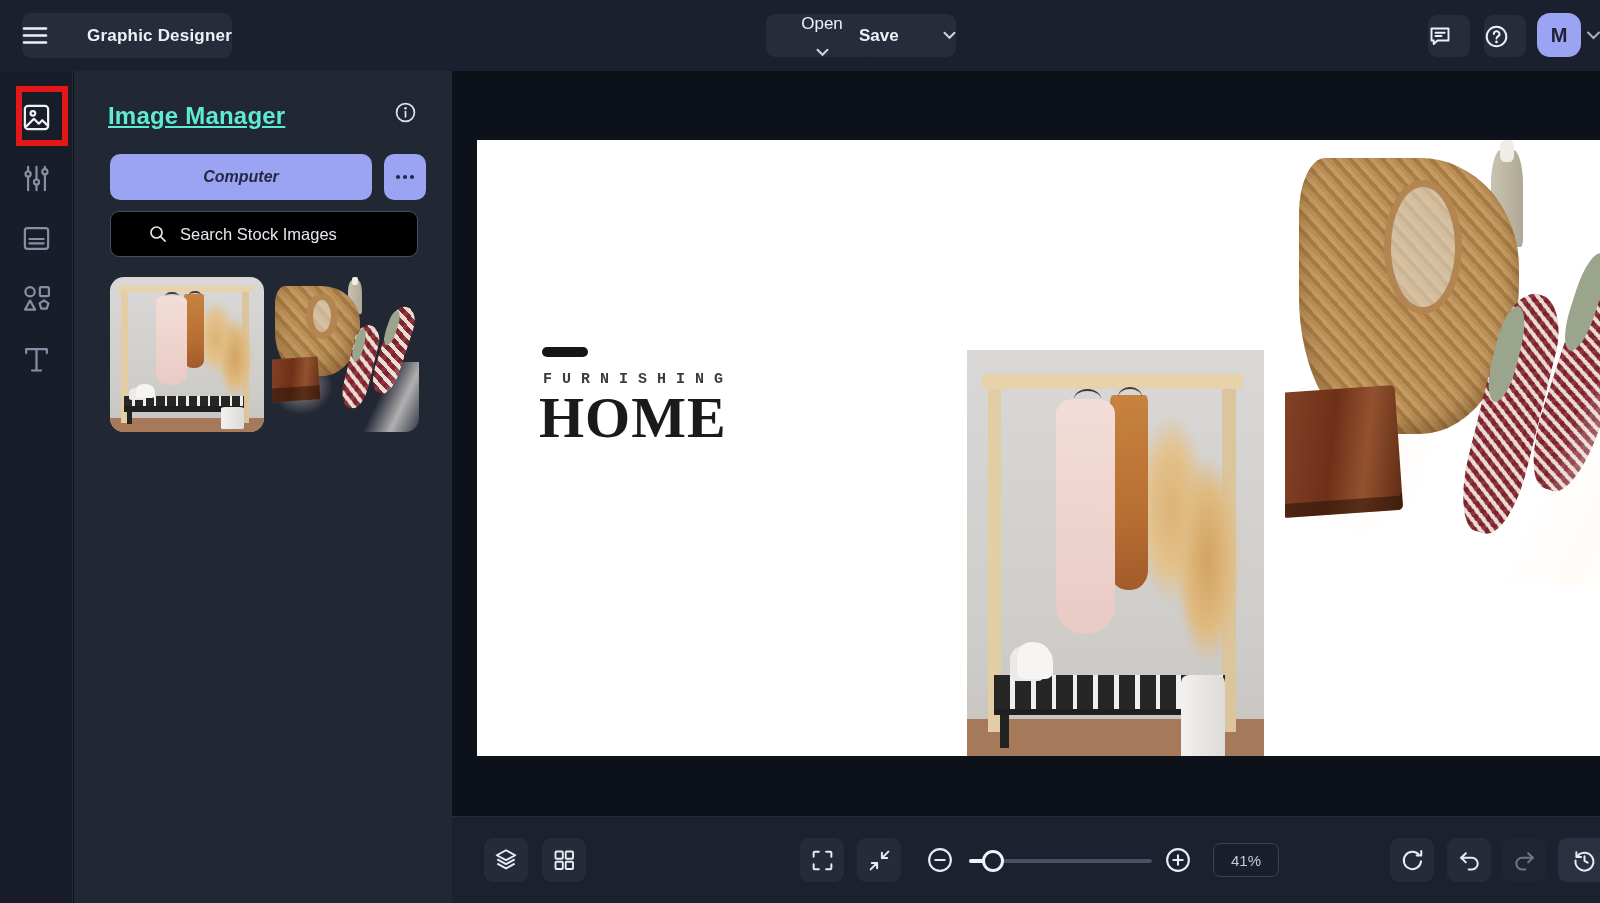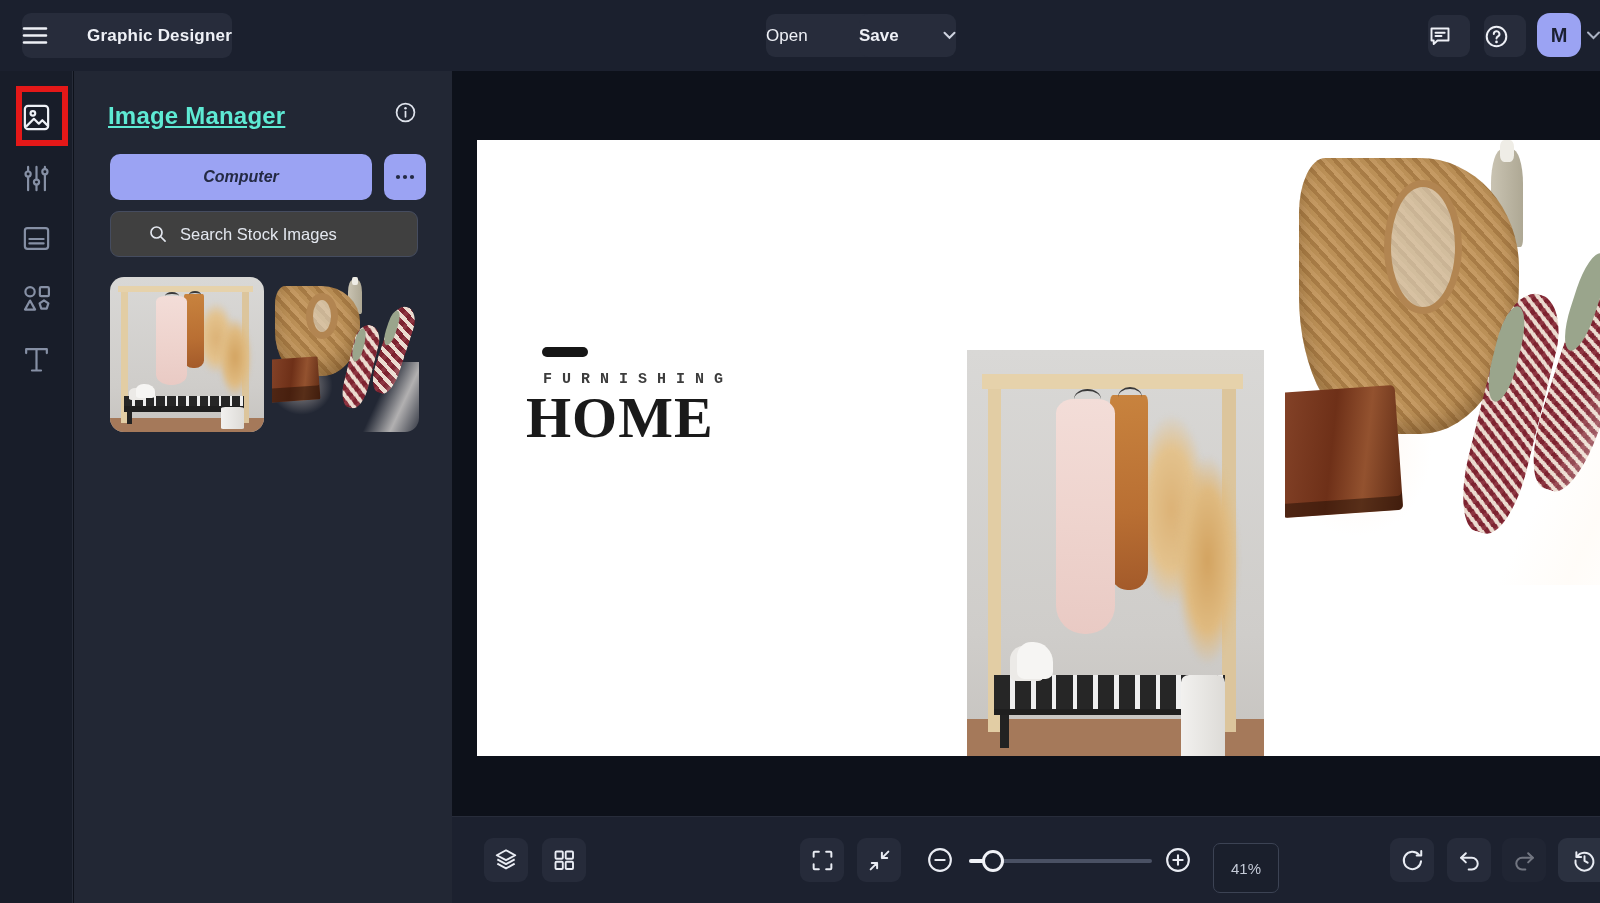--- a/index.html
+++ b/index.html
@@ -22,33 +22,33 @@
   .side-tool.active { color:#eef1f7; }
   .hl-red { position:absolute; left:16px; top:86px; width:52px; height:60px; border:6px solid #e41818; z-index:40; pointer-events:none; }
 
   
   .panel { position:absolute; left:74px; top:71px; width:378px; height:832px; background:#222734; z-index:10; }
   .panel-title { position:absolute; left:34px; top:31px; font-size:24px; font-weight:700; color:#5eead4; letter-spacing:.2px;text-decoration:underline; }
   .info-ic { position:absolute; left:320px; top:30px; color:#dfe3ec; cursor:pointer; }
   .btn-accent { position:absolute; background:#9ba3f3; border-radius:10px; display:flex; align-items:center; justify-content:center; color:#242a44; font-size:16px; font-weight:600; cursor:pointer; }
   .src-btn { left:36px; top:83px; width:262px; height:46px;font-style:italic; }
   .more-btn { left:310px; top:83px; width:42px; height:46px; }
-  .search { position:absolute; left:36px; top:140px; width:308px; height:46px; background:#404040; border:1px solid #454c5f; border-radius:9px; display:flex; align-items:center; justify-content:center; gap:12px; color:#e3e7ef; cursor:text; }
+  .search { position:absolute; left:36px; top:140px; width:308px; height:46px; background:#000000; border:1px solid #454c5f; border-radius:9px; display:flex; align-items:center; justify-content:center; gap:12px; color:#e3e7ef; cursor:text; }
   .search input { background:transparent; border:none; outline:none; color:#e3e7ef; font-size:16.5px; width:200px; font-family:"Liberation Sans",sans-serif; }
   .search input::placeholder { color:#e3e7ef; opacity:1; }
   .thumb { position:absolute; top:206px; height:155px; border-radius:14px; overflow:hidden; cursor:pointer; }
   .thumb1 { left:36px; width:154px; }
   .thumb2 { left:198px; width:147px; }
 
   
   .canvas-area { position:absolute; left:452px; top:71px; width:1148px; height:745px; background:#0d111a; overflow:hidden; }
   .art { position:absolute; left:25px; top:69px; height:616px; right:-40px; background:#ffffff; }
   .dash { position:absolute; left:65px; top:207px; width:46px; height:10px; background:#161616; border-radius:5px; }
   .eyebrow { position:absolute; left:66px; top:231px; font-family:"Liberation Mono", monospace; font-size:15px; font-weight:700; letter-spacing:10px; color:#3c3c3c; }
-  .big-title { position:absolute; left:49px; top:252px; font-family:"Liberation Serif", serif; font-weight:700; font-size:58px; line-height:52px; color:#1a1a1a; letter-spacing:1px; }
+  .big-title { position:absolute; left:62px; top:252px; font-family:"Liberation Serif", serif; font-weight:700; font-size:58px; line-height:52px; color:#1a1a1a; letter-spacing:1px; }
 
   
   .scene { position:absolute; overflow:hidden; }
   .scene > div { position:absolute; }
   
   .sc-rack { background:linear-gradient(180deg,#d9d8d6 0%,#cfcdca 70%,#c6c3bf 100%); }
   .rk-floor { left:0; right:0; bottom:0; height:9%; background:#a5795a; }
   .rk-postL { left:7%; top:6%; bottom:6%; width:4.5%; background:#e2cda4; }
   .rk-postR { left:86%; top:6%; bottom:6%; width:4.5%; background:#dcc59c; }
   .rk-top { left:5%; top:6%; width:88%; height:3.5%; background:#e6d2ab; }
@@ -82,41 +82,41 @@
       repeating-linear-gradient(30deg, rgba(247,238,224,.9) 0 4px, rgba(247,238,224,0) 4px 9px),
       repeating-linear-gradient(-60deg, #7d2330 0 5px, #8d3440 5px 9px);
       border-radius:48% 48% 42% 42%/22% 22% 30% 30%; transform:rotate(18deg); }
   .bk-insole1 { left:56%; top:33%; width:7%; height:22%; background:#9aa58c; border-radius:50%/40%; transform:rotate(14deg); }
   .bk-insole2 { left:78%; top:21%; width:7%; height:23%; background:#9aa58c; border-radius:50%/40%; transform:rotate(18deg); }
 
   
   .toolbar { position:absolute; left:452px; top:816px; width:1148px; height:87px; background:#1c212f; border-top:1px solid #272c3a; z-index:25; }
   .tbb { position:absolute; top:21px; width:44px; height:44px; background:#262b3a; border-radius:9px; display:flex; align-items:center; justify-content:center; color:#e9ecf3; cursor:pointer; }
   .bare { position:absolute; color:#e9ecf3; cursor:pointer; background:none; }
-  .zoom-box { position:absolute; left:761px; top:26px; width:66px; height:50px; border:1px solid #3c4354; border-radius:7px; background:#1a1f2c; color:#c4cad7; font-size:15px; display:flex; align-items:center; justify-content:center; cursor:text; }
+  .zoom-box { position:absolute; left:761px; top:26px; width:66px; height:34px; border:1px solid #3c4354; border-radius:7px; background:#1a1f2c; color:#c4cad7; font-size:15px; display:flex; align-items:center; justify-content:center; cursor:text; }
   .slider { position:absolute; left:517px; top:42px; width:183px; height:4px; background:#4a5164; border-radius:2px; cursor:pointer; }
   .slider .fill { position:absolute; left:0; top:0; height:4px; width:22px; background:#f0f2f7; border-radius:2px; }
   .slider .knob { position:absolute; left:13px; top:-9px; width:22px; height:22px; border:3px solid #f0f2f7; border-radius:50%; background:#1c212f; }
   .dim { opacity:.42; }
   .hist { background:#2b3140; }
 </style>
 </head>
 <body>
 
 <div class="topbar">
   <div class="tb-box app-menu">
     <span>
       <svg width="26" height="19" viewBox="0 0 26 19" fill="none" stroke="#eef0f6" stroke-width="2.6" stroke-linecap="round">
           <path d="M2 2.5h22M2 9.5h22M2 16.5h22"></path>
         </svg>
     </span>
     <span>Graphic Designer</span>
   </div>
 
-  <div class="tb-box drop-btn" style="left:766px;width:112px;">
+  <div class="tb-box drop-btn" style="left:766px;width:112px;flex-direction:column;">
     <span>Open</span>
     <span>
       <svg width="13" height="9" viewBox="0 0 13 9" fill="none" stroke="#cfd4e0" stroke-width="2" stroke-linecap="round">
           <path d="M1.5 1.8l5 5 5-5"></path>
         </svg>
     </span>
   </div>
   <div class="tb-box drop-btn" style="left:859px;width:97px;font-weight:bold;">
     <span>Save</span>
     <span>

